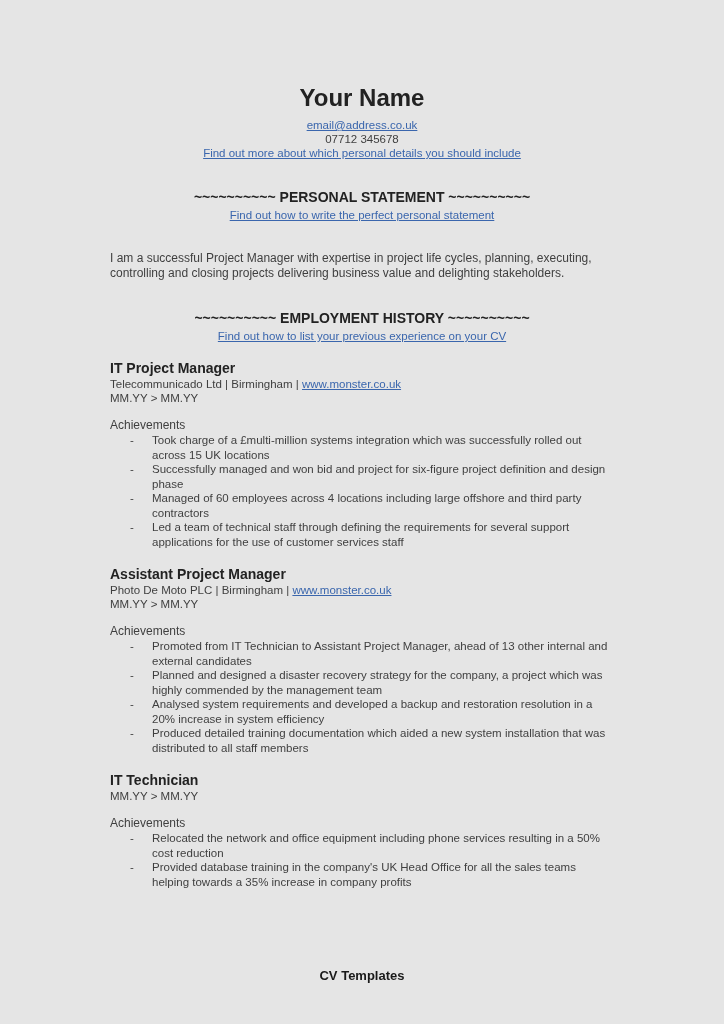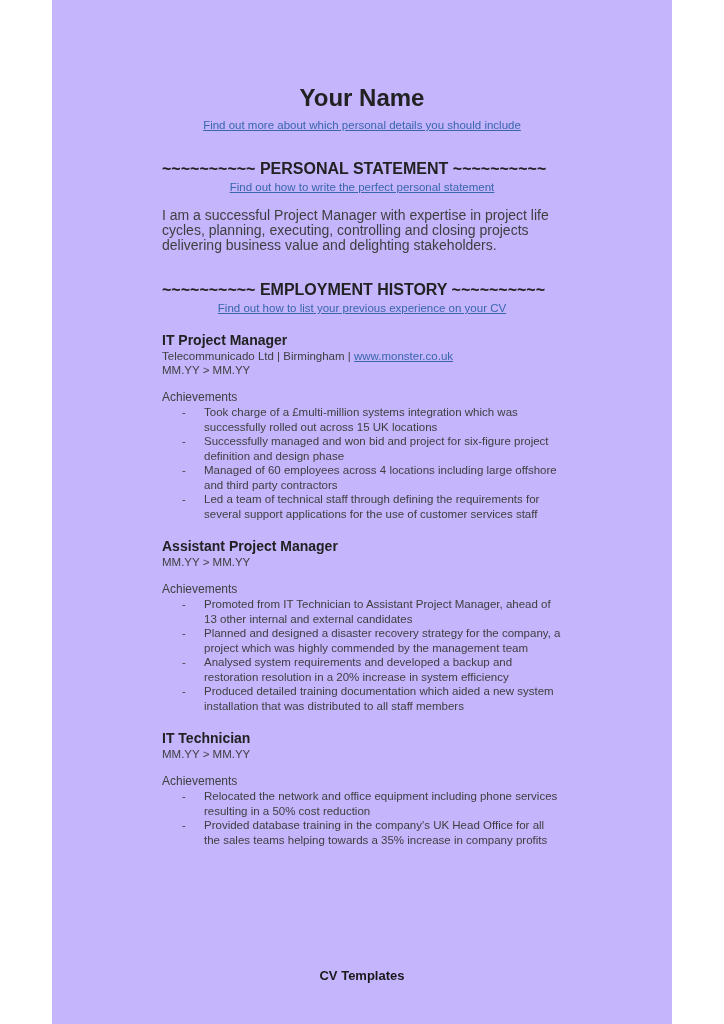--- a/index.html
+++ b/index.html
@@ -1,24 +1,24 @@
 <!DOCTYPE html>
 <html style="--link: #3a66ad; --brand-purple: #6e46ae;"><head>
 <meta charset="utf-8">
 <style>
   * { margin: 0; padding: 0; box-sizing: border-box; }
   html, body { background: #ffffff; }
   body { font-family: "Liberation Sans", sans-serif; }
 
   .page {
     position: relative;
-    width: 620px;
+    width: 724px;
     height: 1024px;
     margin: 0 auto;
-    background: #c4b5fd;
+    background: #e5e5e5;
     color: #3f3f3f;
     padding: 84px 110px 0 110px;
     overflow: hidden;
   }
 
   a {
     color: var(--link, #3a66ad);
     text-decoration: underline;
     cursor: pointer;
   }
@@ -33,34 +33,35 @@
     margin-bottom: 6px;
   }
   .contact-line {
     font-size: 11.5px;
     line-height: 14px;
   }
 
   
   .section { margin-top: 28px; }
   .section-heading {
-    font-size: 16px;
+    text-align: center;
+    font-size: 14px;
     line-height: 18px;
     font-weight: 700;
     color: #222222;
   }
   .section-link {
     text-align: center;
     font-size: 11.5px;
     line-height: 14px;
     margin-top: 2px;
   }
   .statement {
-    margin-top: 14px;
-    font-size: 14px;
+    margin-top: 29px;
+    font-size: 12px;
     line-height: 15px;
   }
 
   
   .job { margin-top: 16px; }
   .job-title {
     font-size: 14px;
     line-height: 18px;
     font-weight: 700;
     color: #222222;
@@ -117,20 +118,24 @@
     color: #1a1a1a;
   }
 </style>
 </head>
 <body>
 
 <div class="page">
 
   <header class="cv-header">
     <h1>Your Name</h1>
+    <div class="contact-line">
+      <a href="#">email@address.co.uk</a>
+    </div>
+    <div class="contact-line">07712 345678</div>
     <div class="contact-line">
       <a href="#">Find out more about which personal details you should include</a>
     </div>
   </header>
 
   <section class="section">
     <h2 class="section-heading">~~~~~~~~~~ PERSONAL STATEMENT ~~~~~~~~~~</h2>
     <div class="section-link">
       <a href="#">Find out how to write the perfect personal statement</a>
     </div>
@@ -165,20 +170,23 @@
           </li>
         <li>
             <span class="marker">-</span>
             <span class="li-text">Led a team of technical staff through defining the requirements for several support applications for the use of customer services staff</span>
           </li>
       </ul>
     </article>
 
     <article class="job">
       <h3 class="job-title">Assistant Project Manager</h3>
+      <div class="company-line">
+        <span>Photo De Moto PLC | Birmingham | </span><a href="#">www.monster.co.uk</a>
+      </div>
       <div class="dates-line">MM.YY &gt; MM.YY</div>
       <div class="ach-label">Achievements</div>
       <ul class="achievements">
         <li>
             <span class="marker">-</span>
             <span class="li-text">Promoted from IT Technician to Assistant Project Manager, ahead of 13 other internal and external candidates</span>
           </li>
         <li>
             <span class="marker">-</span>
             <span class="li-text">Planned and designed a disaster recovery strategy for the company, a project which was highly commended by the management team</span>

